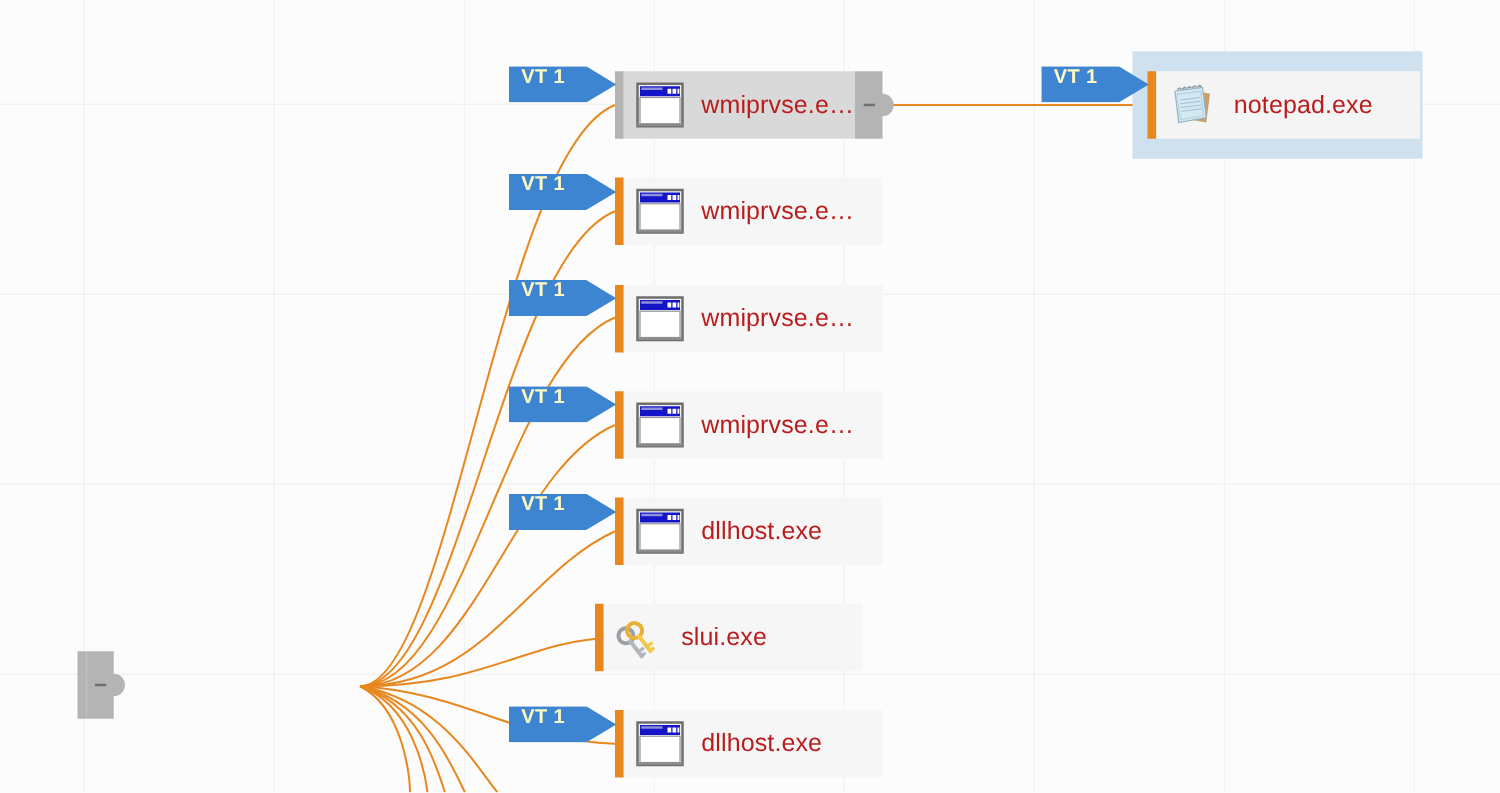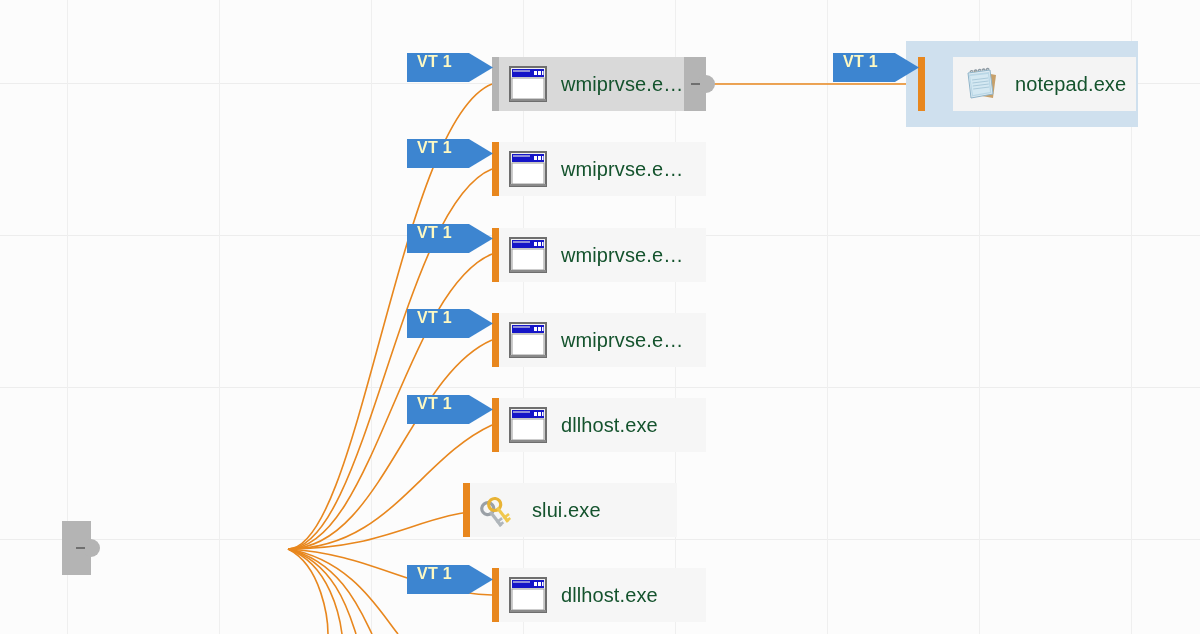--- a/index.html
+++ b/index.html
@@ -22,21 +22,21 @@
   #edge-layer{position:absolute;left:0;top:0;width:1200px;height:634px;pointer-events:none;}
 
   
   .node{position:absolute;display:flex;align-items:center;height:54px;box-sizing:border-box;}
   .node .accent{width:7px;height:100%;flex:0 0 7px;background:#e8871e;}
   .node .body{
     flex:1 1 auto;height:100%;display:flex;align-items:center;
     background:#f6f6f6;padding-left:9px;box-sizing:border-box;overflow:hidden;
   }
   .node .label{
-    font-size:20px;color:#14532d;white-space:nowrap;margin-left:13px;letter-spacing:.1px;
+    font-size:20px;color:#b91c1c;white-space:nowrap;margin-left:13px;letter-spacing:.1px;
   }
   .node.expanded .accent{background:#b4b4b4;}
   .node.expanded .body{background:#d9d9d9;}
 
   
   .collapse{
     position:relative;width:22px;height:100%;flex:0 0 22px;background:#b4b4b4;
     display:flex;align-items:center;justify-content:center;
   }
   .collapse .knob{
@@ -58,21 +58,21 @@
     z-index:5;
   }
 
   
   .icon{width:40px;height:38px;flex:0 0 40px;display:block;}
 
   
   .sel-halo{
     position:absolute;background:#cfe0ee;z-index:1;
   }
-  .node.selected .body{background:#f4f4f4;margin-left:28px;}
+  .node.selected .body{background:#f4f4f4;}
 </style>
 </head>
 <body>
 
 <div id="graph-canvas">
 
   <svg id="edge-layer" viewBox="0 0 1200 634" xmlns="http://www.w3.org/2000/svg">
     <g fill="none" stroke="#e8871e" stroke-width="1.6">
 
       <path d="M288,549 C 360,549 400,120 492,84"></path>
@@ -198,21 +198,21 @@
         <rect x="26" y="6" width="3" height="4" fill="#ffffff"></rect>
         <rect x="30" y="6" width="3" height="4" fill="#ffffff"></rect>
         <rect x="34" y="6" width="1.5" height="4" fill="#ffffff"></rect>
         <rect x="4" y="13" width="32" height="21" fill="#ffffff" stroke="#9a9a9a" stroke-width="1"></rect>
         <rect x="2" y="34" width="36" height="2" fill="#8a8a8a"></rect>
       </svg>
       <span class="label">dllhost.exe</span>
     </div>
   </div>
 
-  <div class="node" style="left:463px;top:483px;width:214px;">
+  <div class="node" style="left:476px;top:483px;width:214px;">
     <div class="accent"></div>
     <div class="body">
       <svg class="icon" viewBox="0 0 40 38">
         <g transform="rotate(-38 20 19)">
 
           <circle cx="12" cy="11" r="6" fill="none" stroke="#9aa0a6" stroke-width="3.2"></circle>
           <rect x="10.4" y="15" width="3.2" height="18" fill="#b0b6bb"></rect>
           <rect x="10.4" y="26" width="7" height="2.6" fill="#b0b6bb"></rect>
           <rect x="10.4" y="30" width="5.5" height="2.6" fill="#b0b6bb"></rect>
 

